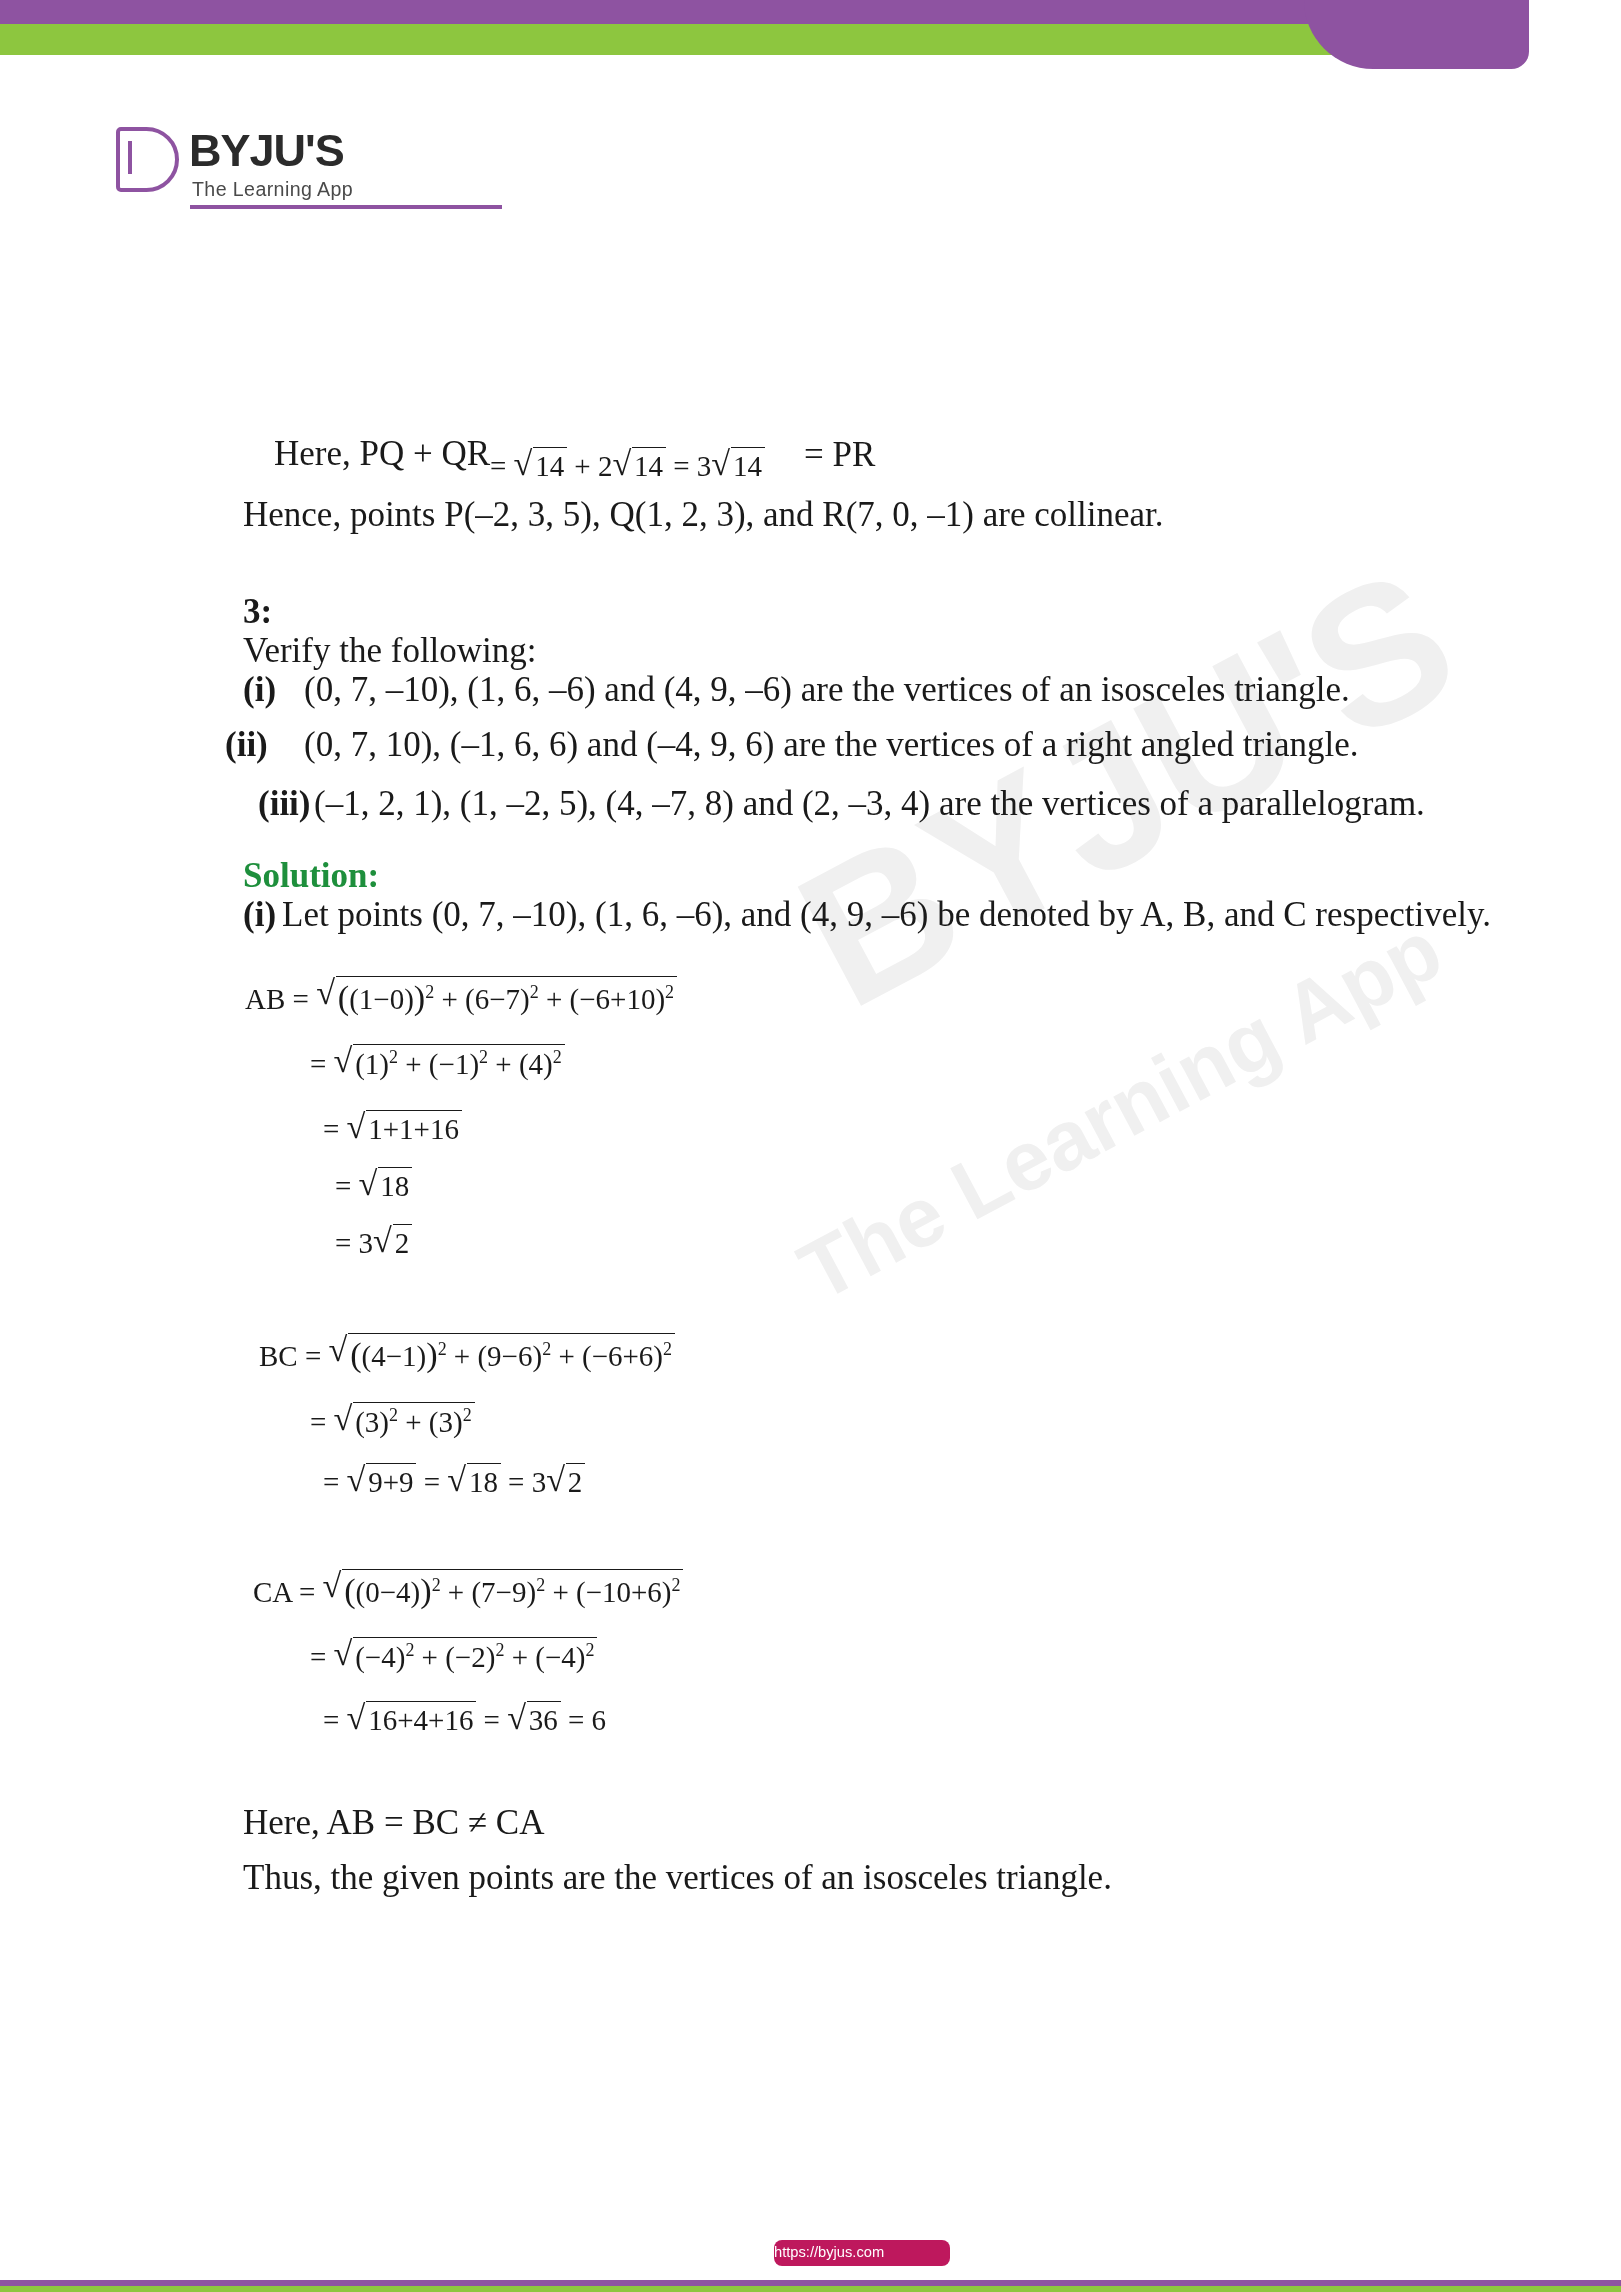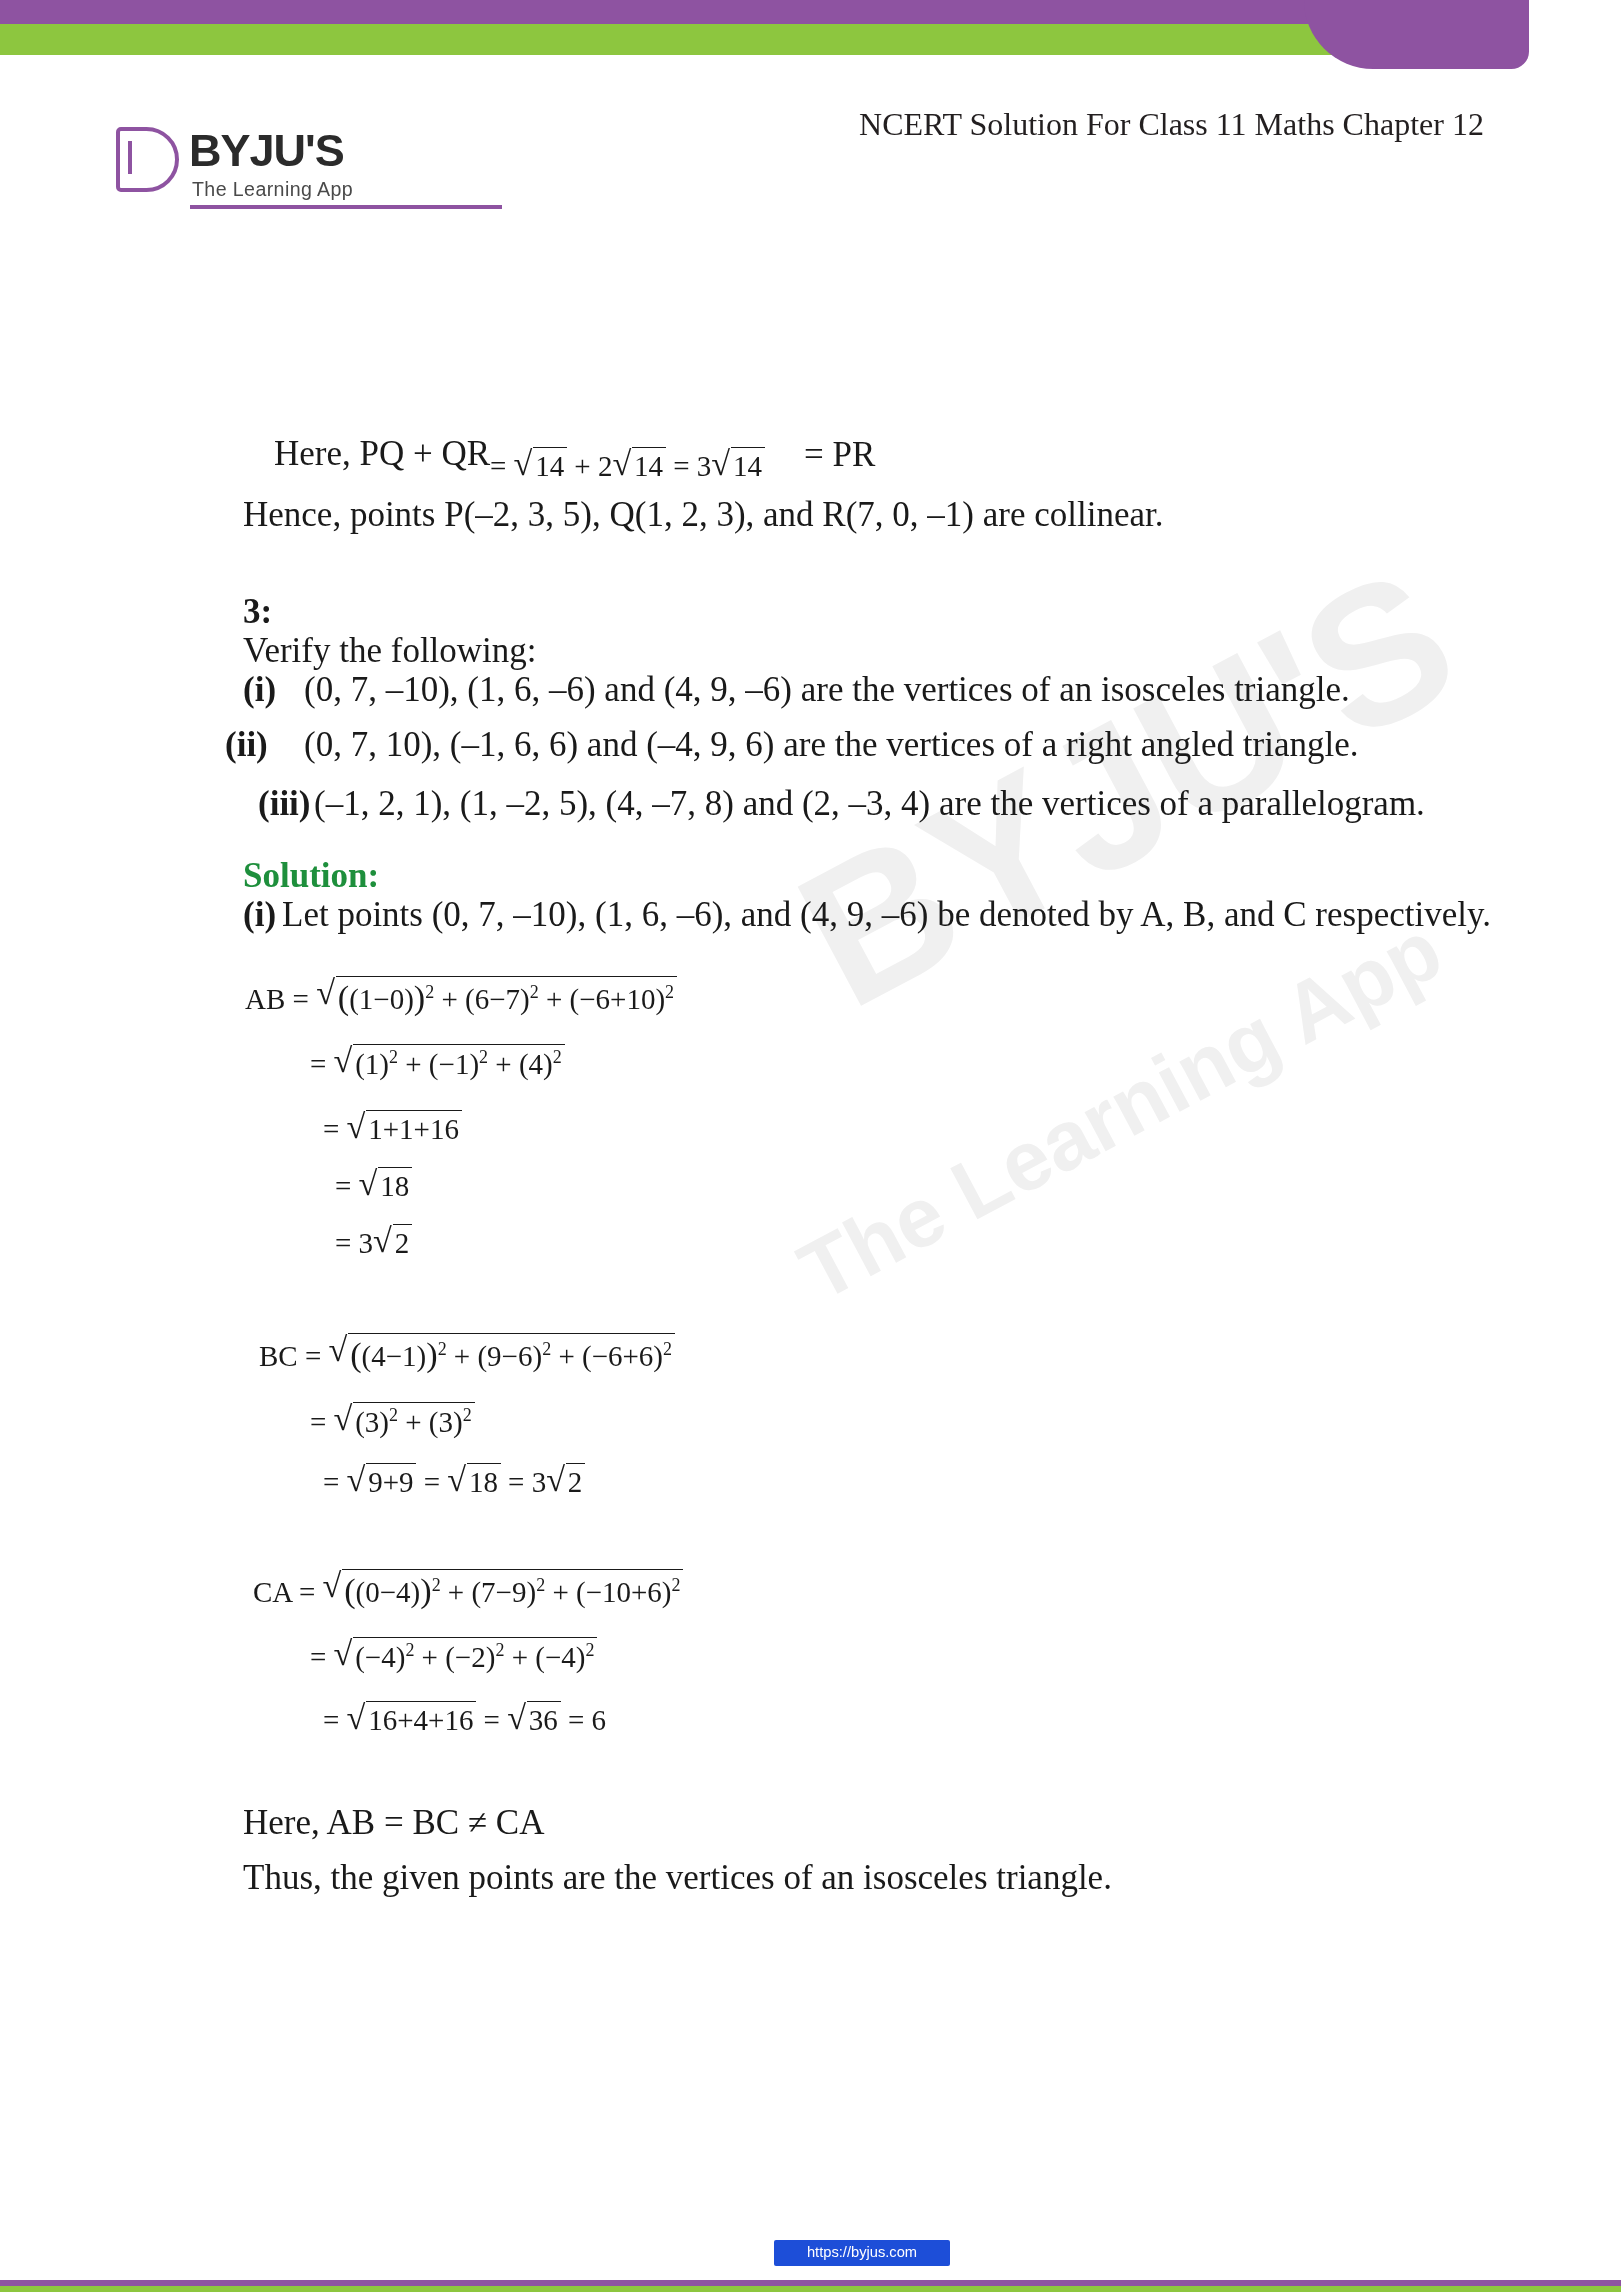--- a/index.html
+++ b/index.html
@@ -102,44 +102,43 @@
   }
   .sup { font-size:.62em; vertical-align:super; }
   .paren { font-size:1.18em; }
 
   
   .footline { position:absolute; left:0; bottom:0; width:1621px; height:25.5px; }
   .footline .g { position:absolute; left:0; bottom:0; width:1621px; height:6.9px; background:#8dc63f; }
   .footline .p { position:absolute; left:0; bottom:6.9px; width:1621px; height:5.9px; background:#8e53a1; }
   .foot-url{
     position:absolute; left:774px; bottom:27.4px;
-    width:176px; height:25.5px; background:#1d4ed8;
+    width:176px; height:25.5px; background:#be185d;
     color:#ffffff; font-family:"Liberation Sans", sans-serif;
-    font-size:14.7px; text-align:center; line-height:25.5px;
-    border-radius:2px;
+    font-size:14.7px; text-align:left; line-height:25.5px;
+    border-radius:8px;
   }
 </style>
 </head>
 <body>
 
 <div class="topbar">
   <div class="green"></div>
   <div class="purple"></div>
   <div class="purple2"></div>
 </div>
 
 <div class="logo-wrap">
   <div class="logo-b"></div>
   <div class="logo-text">BYJU'S</div>
   <div class="logo-sub">The Learning App</div>
   <div class="logo-underline"></div>
 </div>
 
 <div class="header-title">
-  <span>NCERT Solution For Class 11 Maths Chapter 12</span>
 </div>
 
 <div class="watermark">
   <div class="wm-text wm1">BYJU'S</div>
   <div class="wm-text wm2">The Learning App</div>
 </div>
 
 <div class="content">
 
   <div class="ln" style="left:274px; top:434px;">Here, PQ + QR</div>

